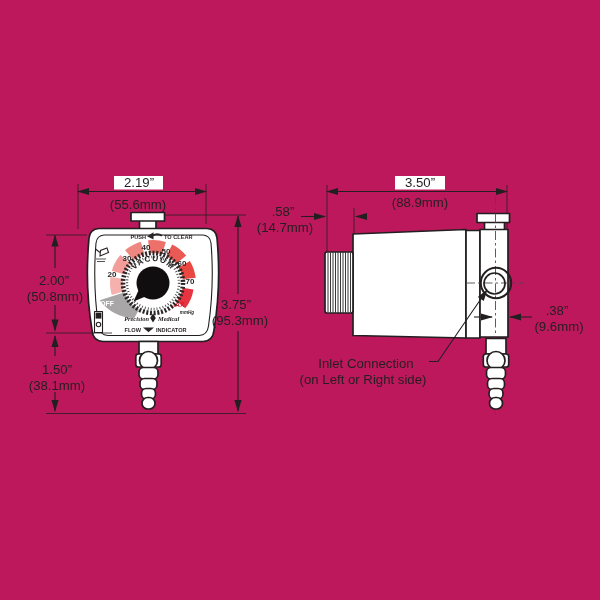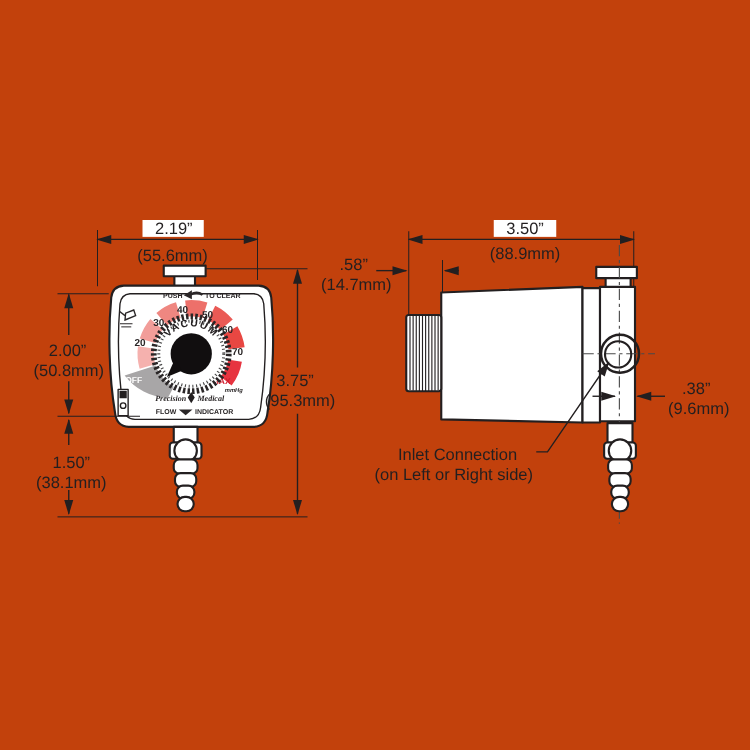--- a/index.html
+++ b/index.html
@@ -1,16 +1,16 @@
 <!DOCTYPE html>
 <html><head>
 <meta charset="utf-8">
 <style>
   html,body{margin:0;padding:0;background:#ffffff;}
-  .canvas{position:relative;width:600px;height:600px;background:#c2410c;overflow:hidden;}
+  .canvas{position:relative;width:600px;height:600px;background:#be185d;overflow:hidden;}
   svg{display:block;}
   
   .ln{stroke:#231f20;stroke-width:1.7;fill:#ffffff;stroke-linejoin:round;stroke-linecap:round;}
   .ln-thin{stroke:#231f20;stroke-width:1.1;fill:#ffffff;stroke-linejoin:round;}
   .nofill{fill:none;}
   
   .dim{stroke:#231f20;stroke-width:1.1;fill:none;}
   .ext{stroke:#231f20;stroke-width:0.8;fill:none;}
   .cl{stroke:#4a4a4a;stroke-width:0.9;fill:none;stroke-dasharray:9 3 2.5 3;}
   

